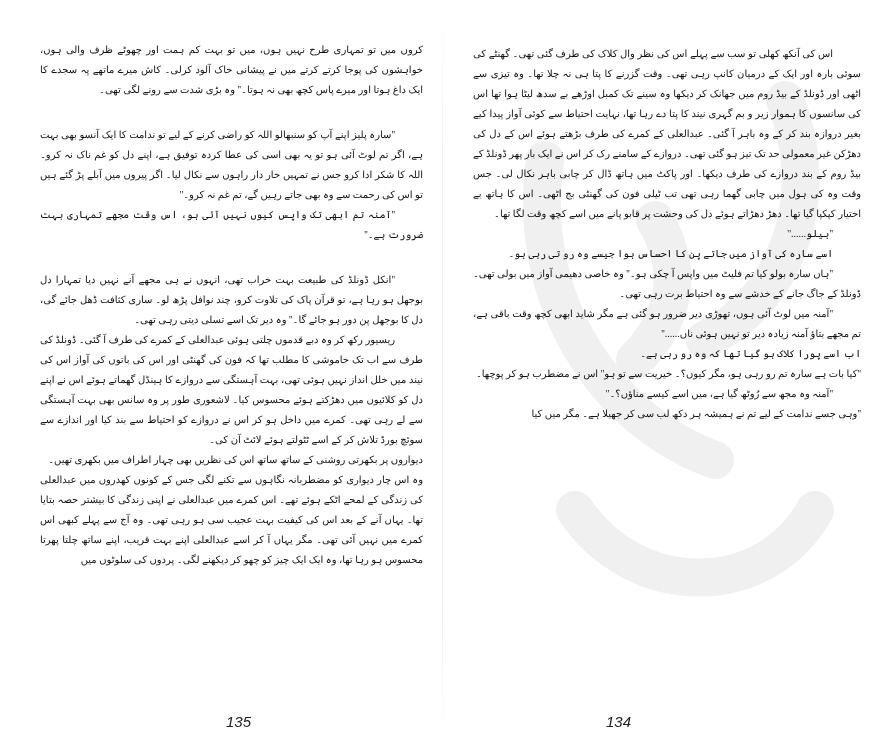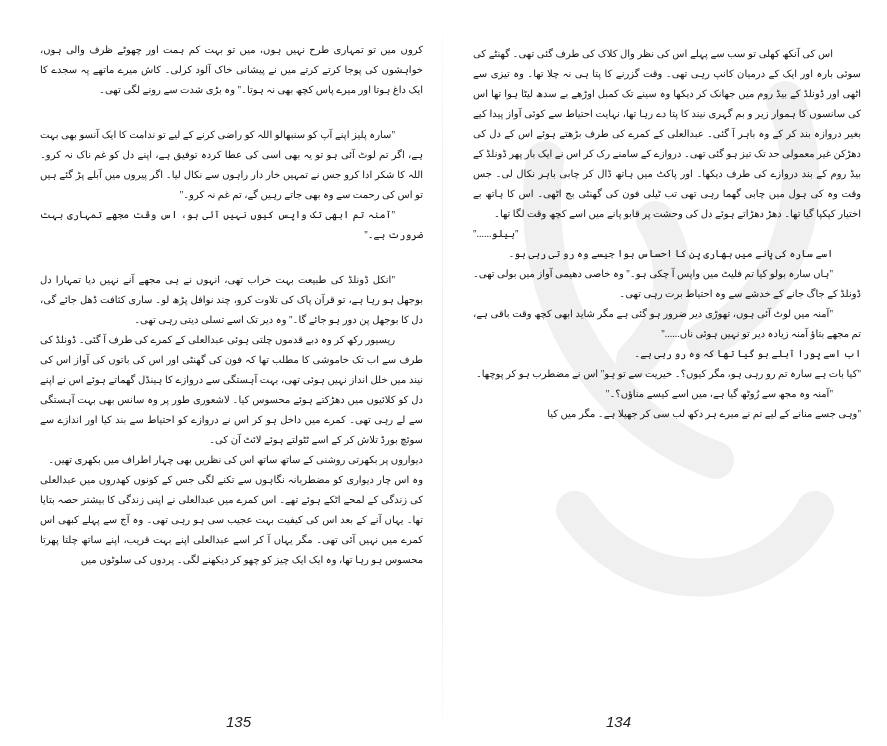--- a/index.html
+++ b/index.html
@@ -21,21 +21,21 @@
     pointer-events: none;
   }
   .text {
     position: absolute; direction: rtl; text-align: justify;
     font-size: 10px; line-height: 20px; unicode-bidi: plaintext; font-family: Liberation Serif, serif;
   }
   .page.left .text { left: 40px; width: 383px; top: 40px; }
   .page.right .text { left: 30px; width: 388px; top: 44px; }
   .para { margin: 0; text-indent: 28px; }
   .para.gap { margin-top: 25px; }
-  .para.short { text-align: left; }
+  .para.short { text-align: right; }
   .page-num {
     position: absolute; font-family: "Liberation Sans", sans-serif;
     font-style: italic; font-size: 15px; color: #222; top: 713px;
   }
   .page.left .page-num { left: 226px; }
   .page.right .page-num { left: 163px; }
 </style>
 </head>
 <body>
 
@@ -62,24 +62,24 @@
     </div>
     <div class="page-num">135</div>
   </section>
 
   <div class="gutter"></div>
 
   <section class="page right">
     <div class="text">
       <p class="para">اس کی آنکھ کھلی تو سب سے پہلے اس کی نظر وال کلاک کی طرف گئی تھی۔ گھنٹے کی سوئی بارہ اور ایک کے درمیان کانپ رہی تھی۔ وقت گزرنے کا پتا ہی نہ چلا تھا۔ وہ تیزی سے اٹھی اور ڈونلڈ کے بیڈ روم میں جھانک کر دیکھا وہ سینے تک کمبل اوڑھے بے سدھ لیٹا ہوا تھا اس کی سانسوں کا ہموار زیر و بم گہری نیند کا پتا دے رہا تھا، نہایت احتیاط سے کوئی آواز پیدا کیے بغیر دروازہ بند کر کے وہ باہر آ گئی۔ عبدالعلی کے کمرے کی طرف بڑھتے ہوئے اس کے دل کی دھڑکن غیر معمولی حد تک تیز ہو گئی تھی۔ دروازے کے سامنے رک کر اس نے ایک بار پھر ڈونلڈ کے بیڈ روم کے بند دروازے کی طرف دیکھا۔ اور پاکٹ میں ہاتھ ڈال کر چابی باہر نکال لی۔ جس وقت وہ کی ہول میں چابی گھما رہی تھی تب ٹیلی فون کی گھنٹی بج اٹھی۔ اس کا ہاتھ بے اختیار کپکپا گیا تھا۔ دھڑ دھڑاتے ہوئے دل کی وحشت پر قابو پانے میں اسے کچھ وقت لگا تھا۔</p>
       <p class="para short">''ہیلو......''</p>
-      <p class="para">اسے سارہ کی پانے میں بھاری پن کا احساس ہوا جیسے وہ رو تی رہی ہو۔</p>
+      <p class="para">اسے سارہ کی آواز میں جاتے پن کا احساس ہوا جیسے وہ رو تی رہی ہو۔</p>
       <p class="para">''ہاں سارہ بولو کیا تم فلیٹ میں واپس آ چکی ہو۔'' وہ خاصی دھیمی آواز میں بولی تھی۔ ڈونلڈ کے جاگ جانے کے خدشے سے وہ احتیاط برت رہی تھی۔</p>
       <p class="para">''آمنہ میں لوٹ آئی ہوں، تھوڑی دیر ضرور ہو گئی ہے مگر شاید ابھی کچھ وقت باقی ہے، تم مجھے بتاؤ آمنہ زیادہ دیر تو نہیں ہوئی ناں......''</p>
-      <p class="para" style="text-indent:0">اب اسے پورا آبلے ہو گیا تھا کہ وہ رو رہی ہے۔</p>
+      <p class="para" style="text-indent:0">اب اسے پورا کلاک ہو گیا تھا کہ وہ رو رہی ہے۔</p>
       <p class="para" style="text-indent:0">''کیا بات ہے سارہ تم رو رہی ہو، مگر کیوں؟۔ خیریت سے تو ہو'' اس نے مضطرب ہو کر پوچھا۔</p>
       <p class="para">''آمنہ وہ مجھ سے رُوٹھ گیا ہے، میں اسے کیسے مناؤں؟۔''</p>
-      <p class="para" style="text-indent:0">''وہی جسے منانے کے لیے تم نے میرے ہر دکھ لب سی کر جھیلا ہے۔ مگر میں کیا</p>
+      <p class="para" style="text-indent:0">''وہی جسے ندامت کے لیے تم نے ہمیشہ ہر دکھ لب سی کر جھیلا ہے۔ مگر میں کیا</p>
     </div>
     <div class="page-num">134</div>
   </section>
 
 </div>
 
 </body></html>

